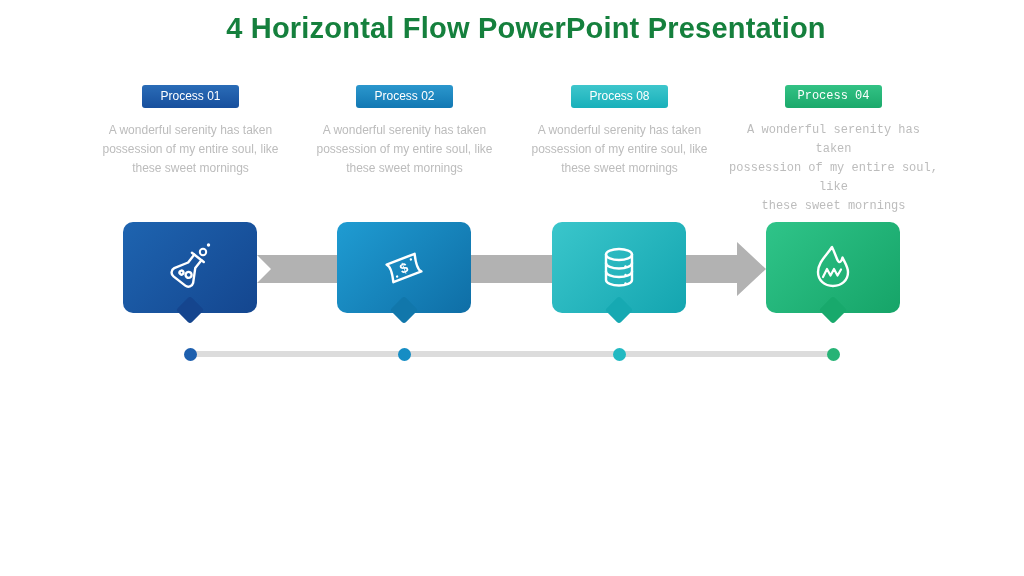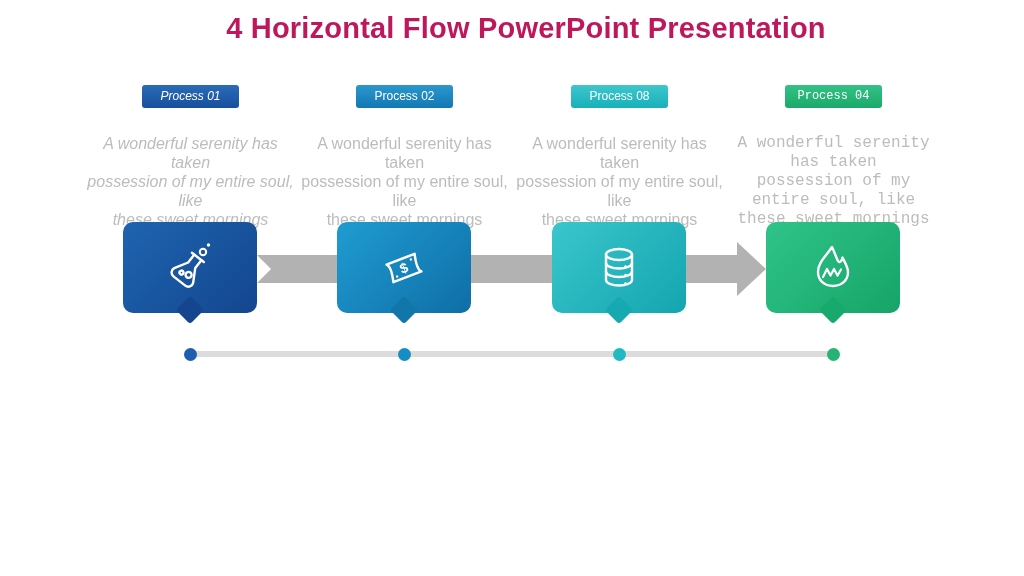--- a/index.html
+++ b/index.html
@@ -3,37 +3,37 @@
 <meta charset="utf-8">
 <style>
   * { margin:0; padding:0; box-sizing:border-box; }
   html,body { background:#ffffff; }
   body { font-family:"Liberation Sans", sans-serif; }
   .stage {
     position:relative; width:1024px; height:576px; background:#ffffff; overflow:hidden;
   }
   .slide-title {
     position:absolute; top:12px; left:0; width:1024px;
-    text-align:center; font-size:29px; font-weight:700; color:#be185d;
+    text-align:center; font-size:29px; font-weight:700; color:#15803d;
     letter-spacing:0.2px;
     padding-left:28px;
   }
   
   .col { position:absolute; top:85px; width:215px; text-align:center; }
-  .col1 { left:83px;font-style:italic; } .col2 { left:297px; } .col3 { left:512px; } .col4 { left:726px;font-family:Liberation Mono, monospace; }
+  .col1 { left:83px; } .col2 { left:297px; } .col3 { left:512px; } .col4 { left:726px;font-family:Liberation Mono, monospace; }
   .badge {
     display:inline-block; width:97px; padding:4px 0 5px 0;
     font-size:12px; color:#ffffff; border-radius:3px; text-align:center;
   }
   .badge1 { background:linear-gradient(180deg,#2a6cb7,#174f9d); }
   .badge2 { background:linear-gradient(180deg,#2b97cd,#1278b3); }
   .badge3 { background:linear-gradient(180deg,#3ec6cc,#18b0ba); }
   .badge4 { background:linear-gradient(180deg,#33c285,#1ba96b); }
   .desc {
-    margin-top:26px; font-size:16px; line-height:19px; color:#bcbcbc;
+    margin-top:13px; font-size:12px; line-height:19px; color:#bcbcbc;
   }
   
   .ribbon { position:absolute; left:0; top:0; z-index:1; }
   
   .sq {
     position:absolute; top:222px; width:134px; height:91px; border-radius:10px;
     z-index:2; display:flex; align-items:center; justify-content:center;
   }
   .sq .tail {
     position:absolute; left:50%; bottom:-7px; width:20px; height:20px;

